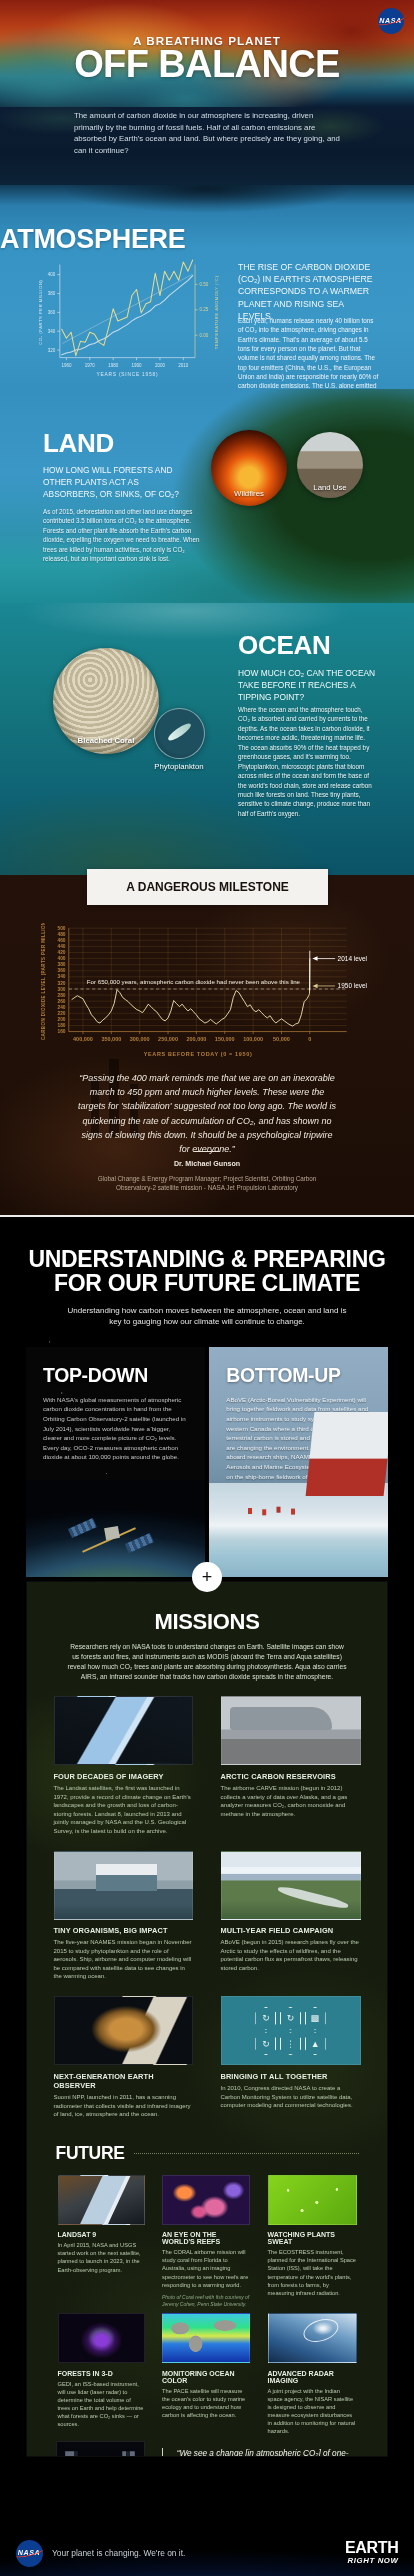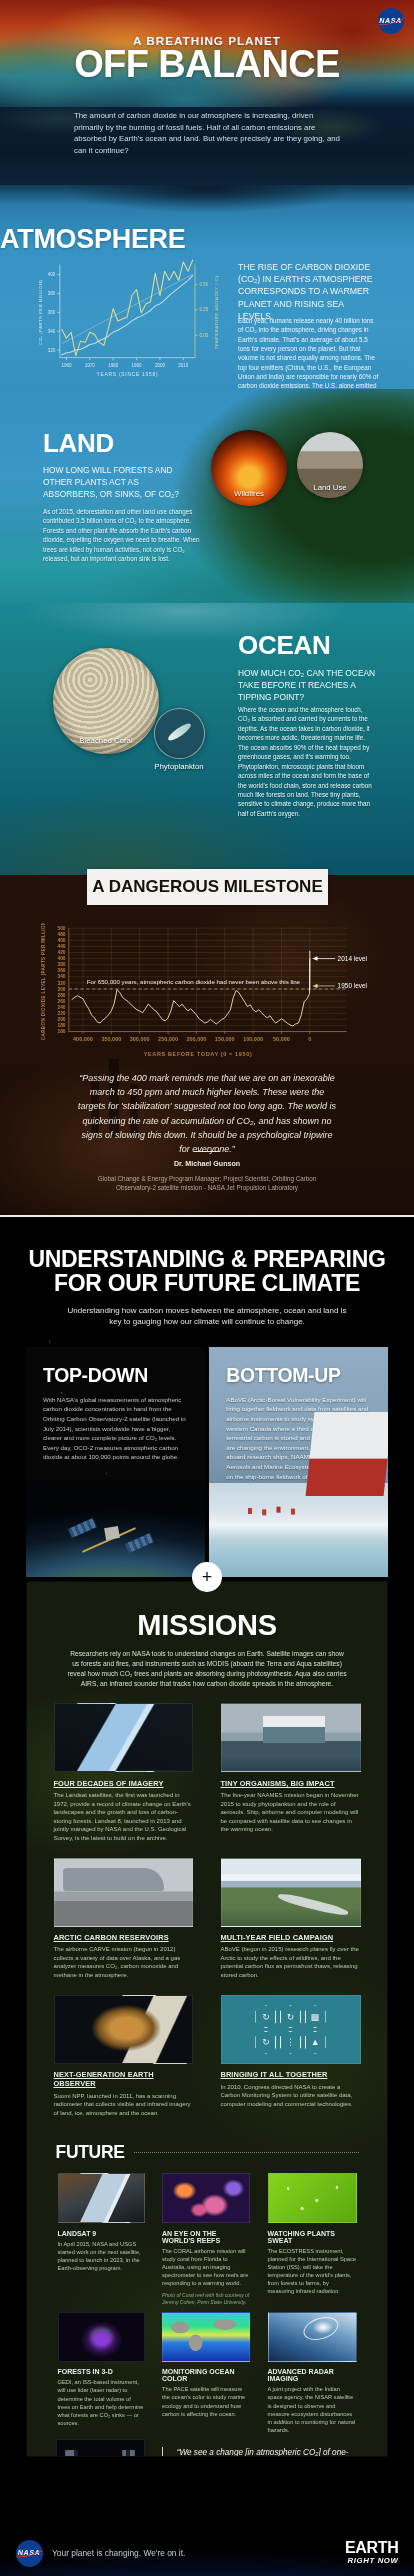--- a/index.html
+++ b/index.html
@@ -81,21 +81,21 @@
   .sec-ocean { height:272px;
     background:
       radial-gradient(220px 39px at 45% 3%, rgba(220,245,245,.25), transparent 75%),
       radial-gradient(272px 104px at 30% 95%, rgba(60,90,40,.45), transparent 70%),
       linear-gradient(180deg, #1a8794 0%, #15777f 35%, #0f6374 70%, #0b5366 100%);
   }
   .c-coral { left:53px; top:45px; width:106px; height:106px; padding-bottom:9px;
     background:
       repeating-radial-gradient(circle at 35% 30%, rgba(255,255,255,.22) 0 1.9px, rgba(0,0,0,.12) 2.6px 5.2px),
       radial-gradient(circle at 50% 45%, #d9cfae 0 55%, #8c7f60 78%, #4a4434 100%);
-    z-index:2; }
+    z-index:2;font-weight:bold; }
   .c-phyto { left:154px; top:105px; width:51px; height:51px;
     border:1.3px solid rgba(220,238,242,.55);
     background: radial-gradient(circle at 55% 45%, #1d4f5e 0 60%, #0d2f3c 100%); z-index:3; }
   .diatom { position:absolute; left:22%; top:38%; width:55%; height:16%; border-radius:50%;
     background:linear-gradient(90deg,#e8f4f0,#9fc9c2); transform:rotate(-35deg); }
   .phyto-label { position:absolute; left:137px; top:159px; width:84px; text-align:center;
     color:#fff; font-size:7.8px; text-shadow:0 0.6px 1.9px rgba(0,0,0,.6); z-index:3; }
   .ocean-title { position:absolute; left:238px; top:27px; color:#fff; font-size:26px; font-weight:700; }
   .ocean-heading { position:absolute; left:238px; top:65px; width:139px;
     color:#f2fbfb; font-size:8.4px; line-height:1.4; }
@@ -106,21 +106,21 @@
   .sec-mile { height:340px;
     background:
       radial-gradient(194px 130px at 28% 80%, rgba(96,52,26,.5), transparent 72%),
       radial-gradient(142px 104px at 70% 25%, rgba(80,45,22,.4), transparent 72%),
       linear-gradient(180deg, #24120a 0%, #201007 55%, #1b0d06 100%);
     z-index:2; }
   .stack { position:absolute; background:rgba(12,6,3,.6); }
   .mile-banner { position:absolute; top:-6.5px; left:87px; width:241px; height:36px;
     background:#f4f2ee; display:flex; align-items:center; justify-content:center; z-index:4;
     box-shadow:0 1.3px 5.2px rgba(0,0,0,.3); }
-  .mile-banner div { color:#17120e; font-size:17px; font-weight:700; letter-spacing:0; }
+  .mile-banner div { color:#17120e; font-size:12px; font-weight:700; letter-spacing:0; }
   .mile-chart { position:absolute; left:36px; top:48px; }
   .mile-quote { position:absolute; left:76px; top:196px; width:262px; text-align:center;
     color:#efe9df; font-size:9px; line-height:1.58; font-style:italic; }
   .mile-divider { position:absolute; left:194px; top:276px; width:26px; height:1.3px; background:#e8e2d6; }
   .mile-name { position:absolute; top:285px; width:100%; text-align:center;
     color:#efe9df; font-size:7.1px; font-weight:700; }
   .mile-role { position:absolute; top:299px; left:97px; width:220px; text-align:center;
     color:#b9a893; font-size:6.3px; line-height:1.5; }
 
   
@@ -171,26 +171,26 @@
     color:#111; font-size:18px; font-weight:400; }
 
   
   .missions-panel { position:absolute; top:364px; left:26px; right:26px; height:876px; overflow:hidden;
     border:0.6px solid #0c0c0c;
     background:
       radial-gradient(168px 130px at 18% 22%, rgba(62,84,30,.4), transparent 70%),
       radial-gradient(194px 155px at 78% 55%, rgba(55,75,28,.32), transparent 70%),
       radial-gradient(181px 142px at 40% 85%, rgba(50,68,26,.3), transparent 70%),
       #161c0e; }
-  .missions-title { margin-top:27px; text-align:center; color:#fff; font-size:29px; font-weight:700; }
+  .missions-title { margin-top:27px; text-align:center; color:#fff; font-size:22px; font-weight:700; }
   .missions-intro { margin:6.5px auto 14.2px; width:282px; text-align:center;
     color:#d7e3d0; font-size:6.7px; line-height:1.52; }
   .m-grid { display:grid; grid-template-columns:139px 140px; column-gap:28px; justify-content:center; }
   .mimg { width:100%; height:69px; border:0.6px solid rgba(255,255,255,.1); margin-bottom:6.5px; position:relative; overflow:hidden; }
-  .m-grid h4 { color:#e5efe2; font-size:7.4px; font-weight:700; margin-bottom:3.2px; letter-spacing:0.1px;text-decoration:underline; }
+  .m-grid h4 { color:#e5efe2; font-size:7.4px; font-weight:700; margin-bottom:3.2px; letter-spacing:0.1px; }
   .m-grid p { color:#b9c9ad; font-size:6px; line-height:1.42; margin-bottom:15.5px; }
   .img-landsat { background:
       linear-gradient(120deg, transparent 34%, #9cc4e6 35% 52%, #cfe4f4 53% 56%, transparent 57%),
       radial-gradient(150% 90% at 70% 160%, #cfd8cf 0 30%, #7d9a8a 45%, transparent 70%),
       linear-gradient(200deg,#10181f 0%, #0a0f14 100%); }
   .img-atlantis { background:
       linear-gradient(180deg,#aab6bd 0 42%, #8fa0a8 43% 55%, #3c5560 56% 78%, #2c424c 100%); }
   .img-atlantis::after { content:''; position:absolute; left:30%; top:18%; width:45%; height:40%;
     background:linear-gradient(180deg,#e9edef 0 40%, #5c7a88 41% 100%); }
   .img-carve { background:
@@ -482,28 +482,28 @@
       <div class="missions-title cond">MISSIONS</div>
       <div class="missions-intro">Researchers rely on NASA tools to understand changes on Earth. Satellite images can show us forests and fires, and instruments such as MODIS (aboard the Terra and Aqua satellites) reveal how much CO₂ trees and plants are absorbing during photosynthesis. Aqua also carries AIRS, an infrared sounder that tracks how carbon dioxide spreads in the atmosphere.</div>
 
       <div class="m-grid">
         <div class="mcard">
           <div class="mimg img-landsat"></div>
           <h4>FOUR DECADES OF IMAGERY</h4>
           <p>The Landsat satellites, the first was launched in 1972, provide a record of climate change on Earth's landscapes and the growth and loss of carbon-storing forests. Landsat 8, launched in 2013 and jointly managed by NASA and the U.S. Geological Survey, is the latest to build on the archive.</p>
         </div>
         <div class="mcard">
+          <div class="mimg img-carve"></div>
+          <h4>ARCTIC CARBON RESERVOIRS</h4>
+          <p>The airborne CARVE mission (begun in 2012) collects a variety of data over Alaska, and a gas analyzer measures CO₂, carbon monoxide and methane in the atmosphere.</p>
+        </div>
+        <div class="mcard">
           <div class="mimg img-atlantis"></div>
           <h4>TINY ORGANISMS, BIG IMPACT</h4>
           <p>The five-year NAAMES mission began in November 2015 to study phytoplankton and the role of aerosols. Ship, airborne and computer modeling will be compared with satellite data to see changes in the warming ocean.</p>
-        </div>
-        <div class="mcard">
-          <div class="mimg img-carve"></div>
-          <h4>ARCTIC CARBON RESERVOIRS</h4>
-          <p>The airborne CARVE mission (begun in 2012) collects a variety of data over Alaska, and a gas analyzer measures CO₂, carbon monoxide and methane in the atmosphere.</p>
         </div>
         <div class="mcard">
           <div class="mimg img-above"></div>
           <h4>MULTI-YEAR FIELD CAMPAIGN</h4>
           <p>ABoVE (begun in 2015) research planes fly over the Arctic to study the effects of wildfires, and the potential carbon flux as permafrost thaws, releasing stored carbon.</p>
         </div>
         <div class="mcard">
           <div class="mimg img-suomi"></div>
           <h4>NEXT-GENERATION EARTH OBSERVER</h4>
           <p>Suomi NPP, launched in 2011, has a scanning radiometer that collects visible and infrared imagery of land, ice, atmosphere and the ocean.</p>

